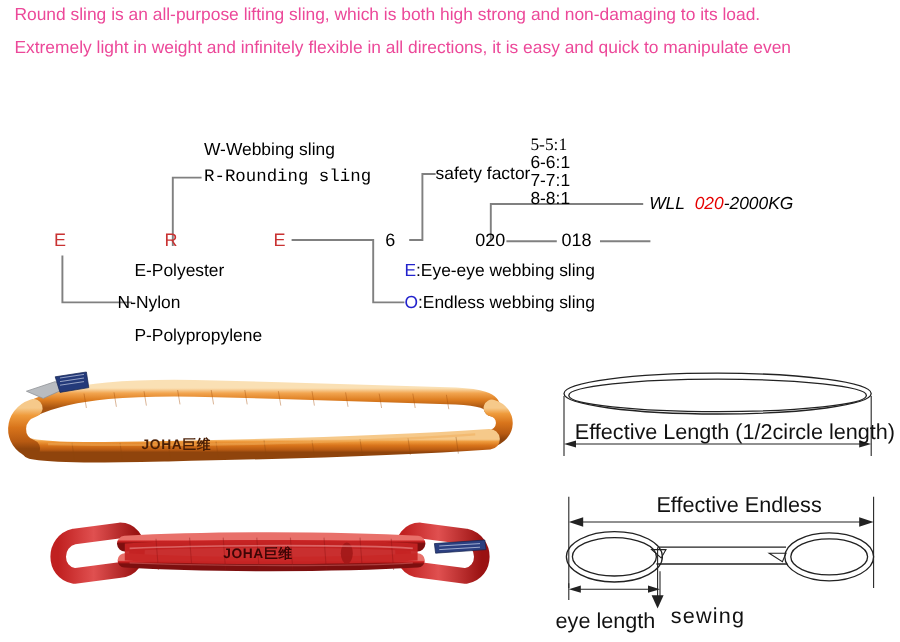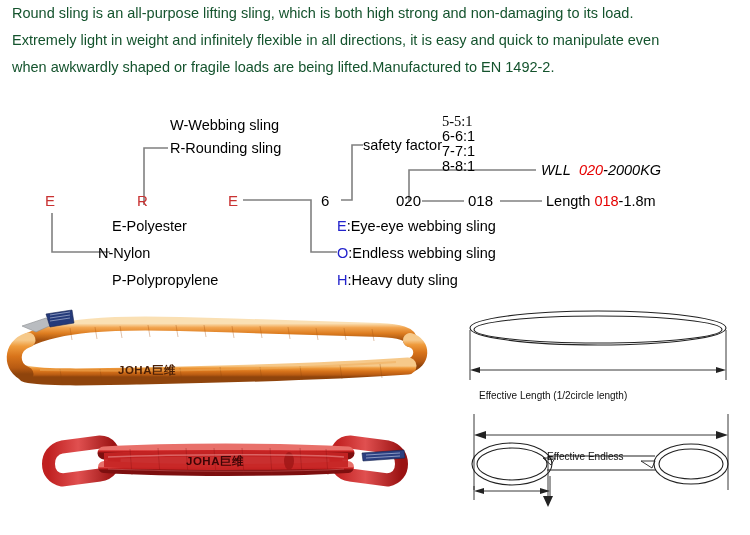--- a/index.html
+++ b/index.html
@@ -17,21 +17,21 @@
   }
 
   
   #intro {
     position: absolute;
     left: 12px;
     top: 0px;
     width: 730px;
     font-size: 14.5px;
     line-height: 27px;
-    color: #14532d;
+    color: #ec4899;
   }
   #intro p { margin: 0; }
 
   
   #code-diagram {
     position: absolute;
     left: 0;
     top: 100px;
     width: 736px;
     height: 195px;
@@ -66,33 +66,31 @@
   
   #drawings {
     position: absolute;
     left: 455px;
     top: 300px;
     width: 295px;
     height: 235px;
   }
   .draw-txt {
     position: absolute;
-    font-size: 10px;
+    font-size: 18px;
     white-space: nowrap;
     color: #111;
-    margin-top: 40px;
   }
 </style>
 </head>
 <body>
 
 <div id="intro">
   <p>Round sling is an all-purpose lifting sling, which is both high strong and non-damaging to its load.</p>
   <p>Extremely light in weight and infinitely flexible in all directions, it is easy and quick to manipulate even</p>
-  <p>when awkwardly shaped or fragile loads are being lifted.Manufactured to EN 1492-2.</p>
 </div>
 
 <div id="code-diagram">
 
   <svg viewBox="0 0 750 195">
     <g stroke="#808080" stroke-width="1.6" fill="none">
 
       <path d="M 52,113 L 52,152 L 110,152"></path>
 
       <path d="M 144,105 L 144,48 L 168,48"></path>
@@ -102,56 +100,50 @@
       <path d="M 341,100 L 352,100 L 352,45 L 363,45"></path>
 
       <path d="M 409,101 L 409,70 L 536,70"></path>
 
       <path d="M 422,101 L 464,101"></path>
       <path d="M 500,101 L 542,101"></path>
     </g>
   </svg>
 
   <div class="lbl" style="left:170px; top:17px;">W-Webbing sling</div>
-  <div class="lbl" style="left:170px; top:40px;">R-Rounding sling</div>
+  <div class="lbl" style="left:170px; top:40px;font-family:Liberation Mono, monospace;">R-Rounding sling</div>
 
   <div class="lbl" style="left:363px; top:37px;">safety factor</div>
 
   <div class="lbl" style="left:442px; top:13px;font-family:Liberation Serif, serif;">5-5:1</div>
   <div class="lbl" style="left:442px; top:28px;">6-6:1</div>
   <div class="lbl" style="left:442px; top:43px;text-align:center;">7-7:1</div>
   <div class="lbl" style="left:442px; top:58px;">8-8:1</div>
 
   <div class="lbl" style="left:541px; top:62px;font-style:italic;">
     <span>WLL</span>&nbsp;&nbsp;<span class="r">020</span><span>-2000KG</span>
   </div>
 
-  <div class="lbl" style="left:546px; top:93px;">
-    <span>Length</span>&nbsp;<span class="r">018</span><span>-1.8m</span>
-  </div>
 
   <div class="lbl red big" style="left:45px; top:93px;">E</div>
   <div class="lbl red big" style="left:137px; top:93px;">R</div>
   <div class="lbl red big" style="left:228px; top:93px;">E</div>
   <div class="lbl big" style="left:321px; top:93px;">6</div>
   <div class="lbl big" style="left:396px; top:93px;">020</div>
   <div class="lbl big" style="left:468px; top:93px;">018</div>
 
   <div class="lbl" style="left:112px; top:118px;">E-Polyester</div>
   <div class="lbl" style="left:98px; top:145px;">N-Nylon</div>
   <div class="lbl" style="left:337px; top:118px;">
     <span class="b">E</span><span>:</span><span>Eye-eye webbing sling</span>
   </div>
 
   <div class="lbl" style="left:112px; top:172px;">P-Polypropylene</div>
   <div class="lbl" style="left:337px; top:145px;">
     <span class="b">O</span><span>:</span><span>Endless webbing sling</span>
-  </div>
-  <div class="lbl" style="left:337px; top:172px;">
-    <span class="b">H</span><span>:</span><span>Heavy duty sling</span>
   </div>
 </div>
 
 <div id="photos">
 
   <div class="sling-wrap" style="left:0; top:0; width:450px; height:105px;">
     <svg width="450" height="105" viewBox="0 0 450 105">
       <defs>
         <linearGradient id="orgGrad" x1="0" y1="0" x2="0" y2="1">
           <stop offset="0%" stop-color="#f6c98a"></stop>

